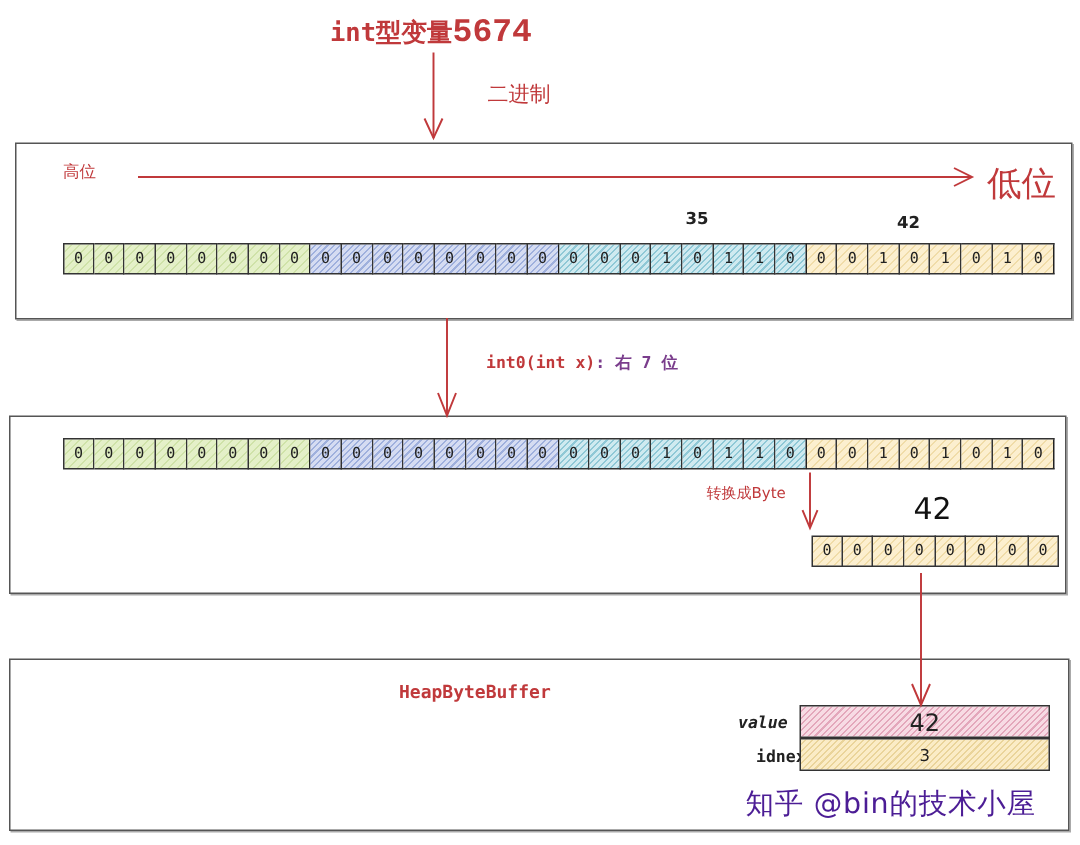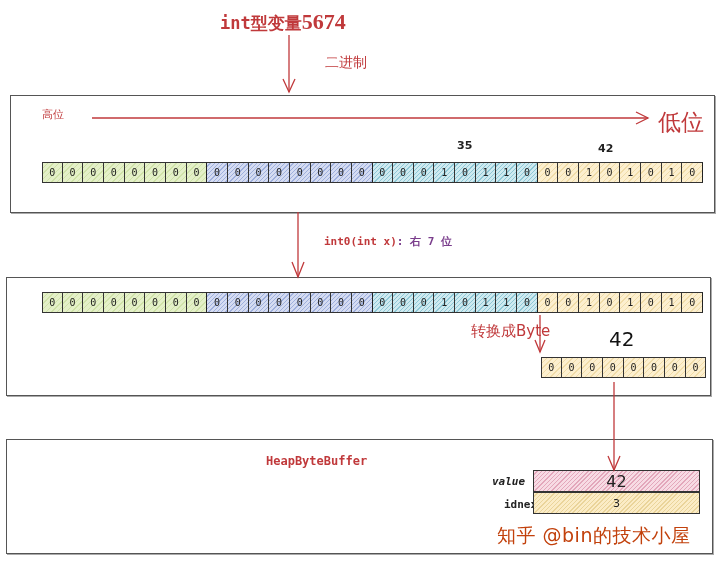--- a/index.html
+++ b/index.html
@@ -3,40 +3,40 @@
 <meta charset="utf-8">
 <style>
   html, body { margin:0; padding:0; }
   body { width:720px; height:563px; position:relative; background:#ffffff; overflow:hidden;
          font-family: "DejaVu Sans", sans-serif; }
   .abs { position:absolute; }
   .panel { position:absolute; border:1.5px solid #555; box-shadow: 1px 1px 0 #aaa; background:#fff; }
   .red { color:#c0393b; }
   .mono { font-family: "DejaVu Sans Mono", "Liberation Mono", monospace; }
   .title { font-weight:bold; font-size:17px; color:#c0393b; }
-  .title .num { font-size:22px; font-family:Liberation Serif, serif; }
+  .title .num { font-size:22px; font-family:Liberation Mono, monospace; }
   .bitrow { position:absolute; display:flex; height:21px; }
   .cell { width:20.66px; height:21px; box-sizing:border-box; border-right:1px solid #333;
           border-top:1px solid #333; border-bottom:1px solid #333;
           display:flex; align-items:center; justify-content:center;
           font-family:"DejaVu Sans Mono", monospace; font-size:10px; color:#222; }
   .cell.first { border-left:1px solid #333; }
   .g { background: repeating-linear-gradient(135deg, #e4f0c8 0 3px, #cfe2a8 3px 4px); }
   .b { background: repeating-linear-gradient(135deg, #d5dcf2 0 2px, #9fb0dd 2px 3px); }
   .c { background: repeating-linear-gradient(135deg, #cfeaf0 0 2px, #8fc8d6 2px 3px); }
   .y { background: repeating-linear-gradient(135deg, #fcefcf 0 3px, #f0dca8 3px 4px); }
   .grp-end { border-right:1.5px solid #222; }
   .lbl { font-size:11px; font-weight:bold; color:#222; }
   .field { position:absolute; left:533px; width:167px; height:22px; box-sizing:border-box;
            border:1px solid #333; display:flex; align-items:center; justify-content:center;
            font-family:"DejaVu Sans", sans-serif; color:#222; }
   .pink { background: repeating-linear-gradient(135deg, #f7dbe4 0 2px, #e3a7bb 2px 3px); font-size:16px; }
   .yel { background: repeating-linear-gradient(135deg, #fbecc6 0 2px, #ead49a 2px 3px); font-size:11px; }
   .flabel { position:absolute; font-family:"DejaVu Sans Mono", monospace; font-size:11px; color:#222; font-weight:bold; }
-  .watermark { position:absolute; font-size:19px; color:#c2410c; letter-spacing:0.5px; }
+  .watermark { position:absolute; font-size:19px; color:#4c1d95; letter-spacing:0.5px; }
 </style>
 </head>
 <body>
 
 <svg class="abs" style="left:0;top:0;z-index:5;pointer-events:none" width="720" height="563">
 
   <g stroke="#c0393b" stroke-width="1.3" fill="none">
     <line x1="289" y1="35" x2="289" y2="92"></line>
     <polyline points="283,79 289,92 295,79"></polyline>
   </g>
@@ -141,21 +141,21 @@
     <div class="cell c grp-end">0</div>
     <div class="cell y">0</div>
     <div class="cell y">0</div>
     <div class="cell y">1</div>
     <div class="cell y">0</div>
     <div class="cell y">1</div>
     <div class="cell y">0</div>
     <div class="cell y">1</div>
     <div class="cell y grp-end">0</div>
   </div>
-<div class="abs red" style="left:471px;top:322px;font-size:15px;">转换成Byte</div>
+<div class="abs red" style="left:471px;top:322px;font-size:10px;">转换成Byte</div>
 <div class="abs" style="left:609px;top:327px;font-size:20px;color:#111;">42</div>
 <div class="bitrow" style="left:541px;top:357px;" id="row3">
     <div class="cell y first">0</div>
     <div class="cell y">0</div>
     <div class="cell y">0</div>
     <div class="cell y">0</div>
     <div class="cell y">0</div>
     <div class="cell y">0</div>
     <div class="cell y">0</div>
     <div class="cell y">0</div>

